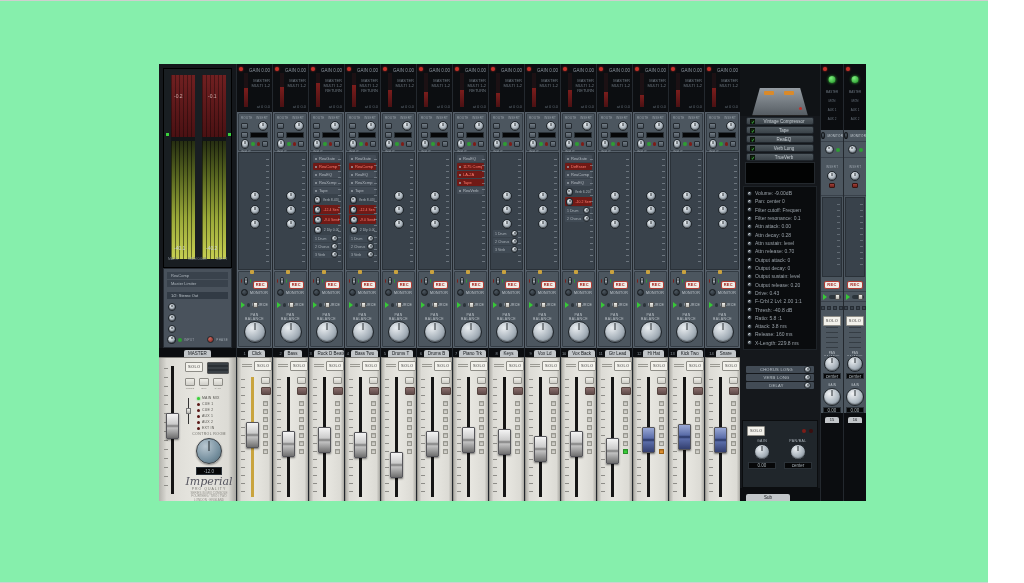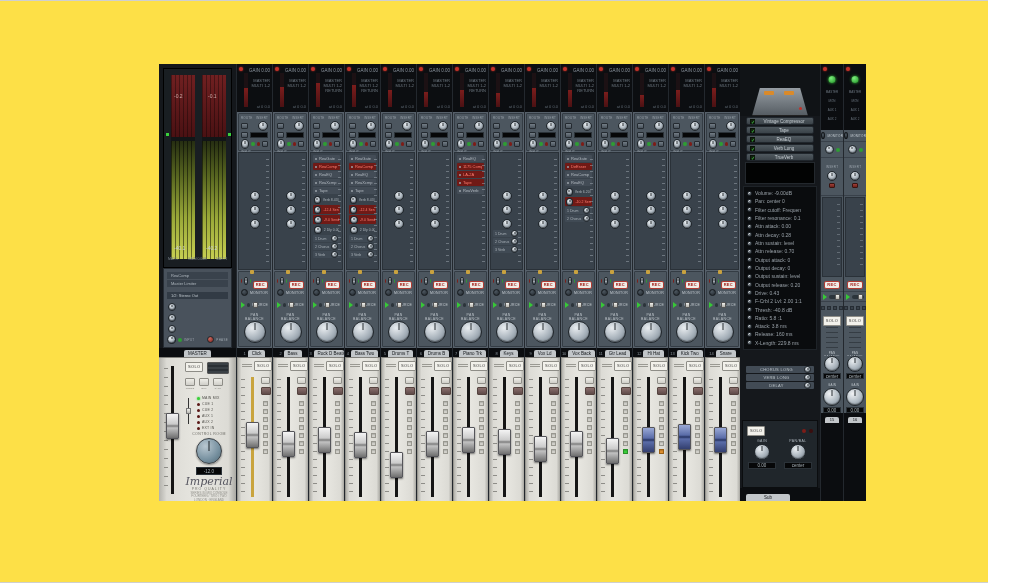--- a/index.html
+++ b/index.html
@@ -1,17 +1,17 @@
 <!DOCTYPE html>
 <html><head>
 <meta charset="utf-8">
 <style>
   *{box-sizing:border-box;margin:0;padding:0}
   html,body{width:1024px;height:583px;background:#fff;font-family:"Liberation Sans",sans-serif;overflow:hidden}
-  .page{position:relative;width:988px;height:583px;background:#fde047}
+  .page{position:relative;width:988px;height:583px;background:#86efac}
   .frame{position:absolute;inset:0;border-top:1px solid #cfcfcf;border-bottom:1px solid #cfcfcf}
   
   .window{position:absolute;left:159px;top:64px;width:707px;height:437px;background:#14171b;display:flex}
   .led{display:inline-block;width:4px;height:4px;border-radius:50%;background:#3a0e0e}
   .led.red{background:#c23129;box-shadow:0 0 2px #c23129}
   .led.red2{width:4px;height:4px;background:#7e1d18}
   .led.grn{width:4px;height:4px;background:#2f9c34}
   .knob{display:inline-block;border-radius:50%;background:radial-gradient(circle at 35% 30%,#e9edf0,#a9b3bc 55%,#6e7a85);border:1px solid #20262b;box-shadow:inset 0 -1px 1px rgba(0,0,0,.45);position:relative}
   .knob::after{content:"";position:absolute;left:50%;top:1px;width:1px;height:35%;background:#2a3035;transform:translateX(-50%)}
   .k5{width:5px;height:5px}.k7{width:7px;height:7px}.k8{width:8px;height:8px}.k9{width:9px;height:9px}.k10{width:10px;height:10px}.k16{width:16px;height:16px}

